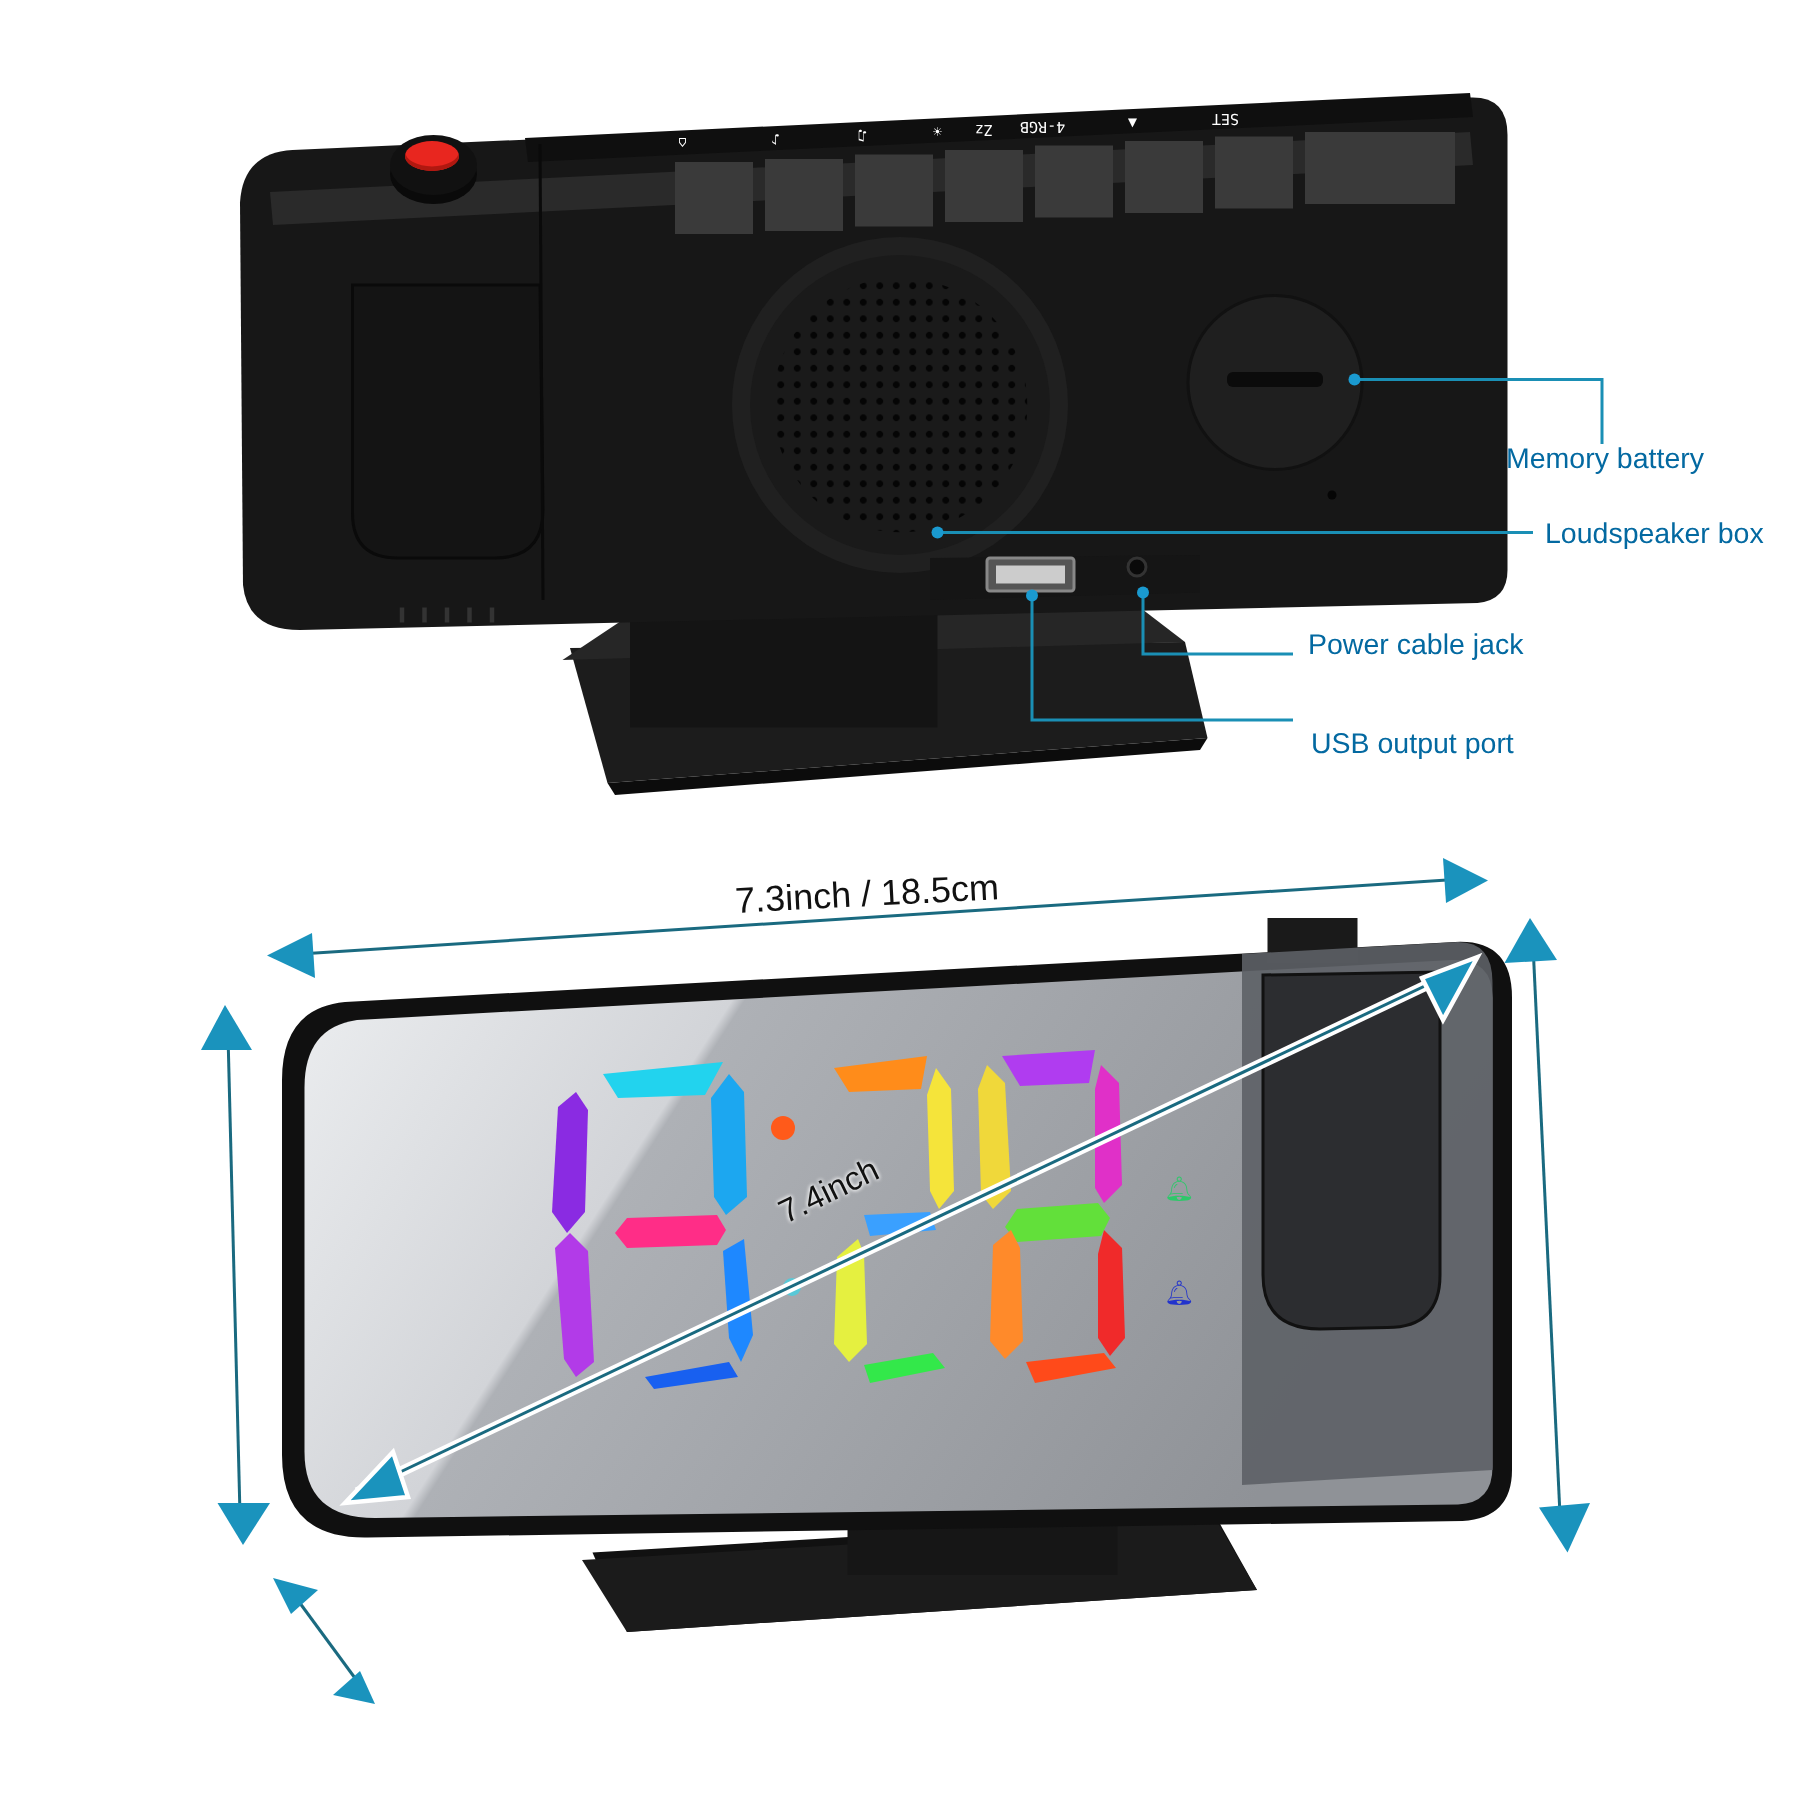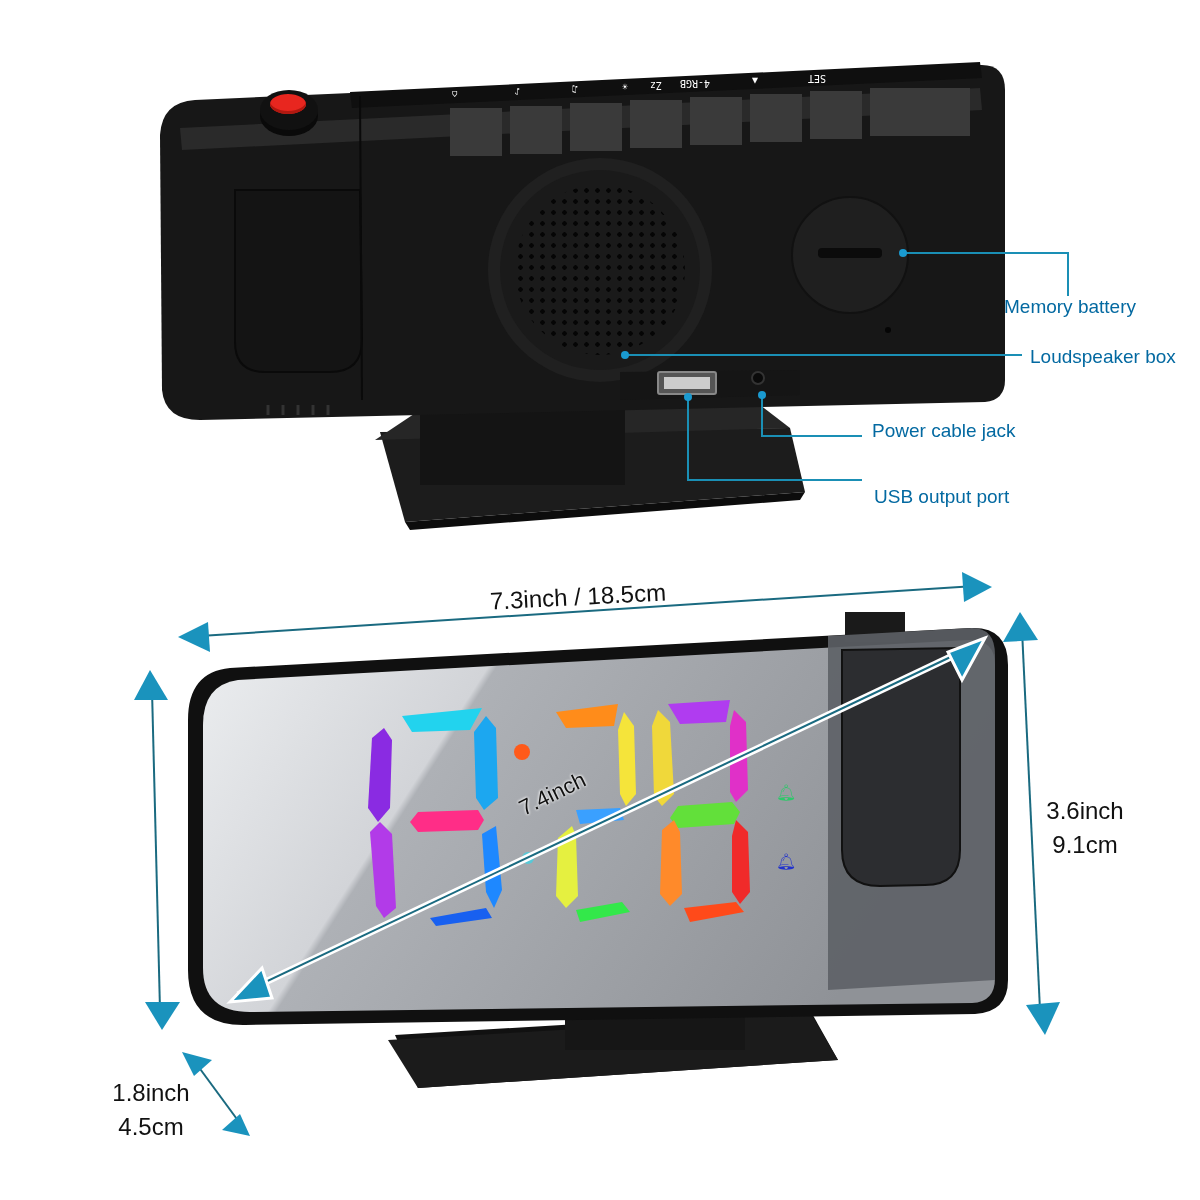--- a/index.html
+++ b/index.html
@@ -162,21 +162,13 @@
     <polygon points="182,512 212,520 194,536" fill="#1a93bd"></polygon>
     <polygon points="250,596 222,590 240,574" fill="#1a93bd"></polygon>
   </svg>
 
   <span class="abs" style="left:776px;top:243px;font-size:16px;color:#2ec86a;">🔔︎</span>
   <span class="abs" style="left:776px;top:312px;font-size:16px;color:#2233cc;">🔔︎</span>
 
   <span class="abs" style="left:515px;top:258px;font-size:22px;font-family:'Liberation Sans',sans-serif;color:#111;transform:rotate(-26deg);transform-origin:left top;text-shadow:0 0 3px #fff,0 0 3px #fff;">7.4inch</span>
 
   <div class="dim" style="left:490px;top:40px;transform:rotate(-3deg);">7.3inch / 18.5cm</div>
-  <div class="dim" style="left:1030px;top:254px;width:110px;">
-    <div>3.6inch</div>
-    <div>9.1cm</div>
-  </div>
-  <div class="dim" style="left:96px;top:536px;width:110px;">
-    <div>1.8inch</div>
-    <div>4.5cm</div>
-  </div>
 </div>
 
 </body></html>

